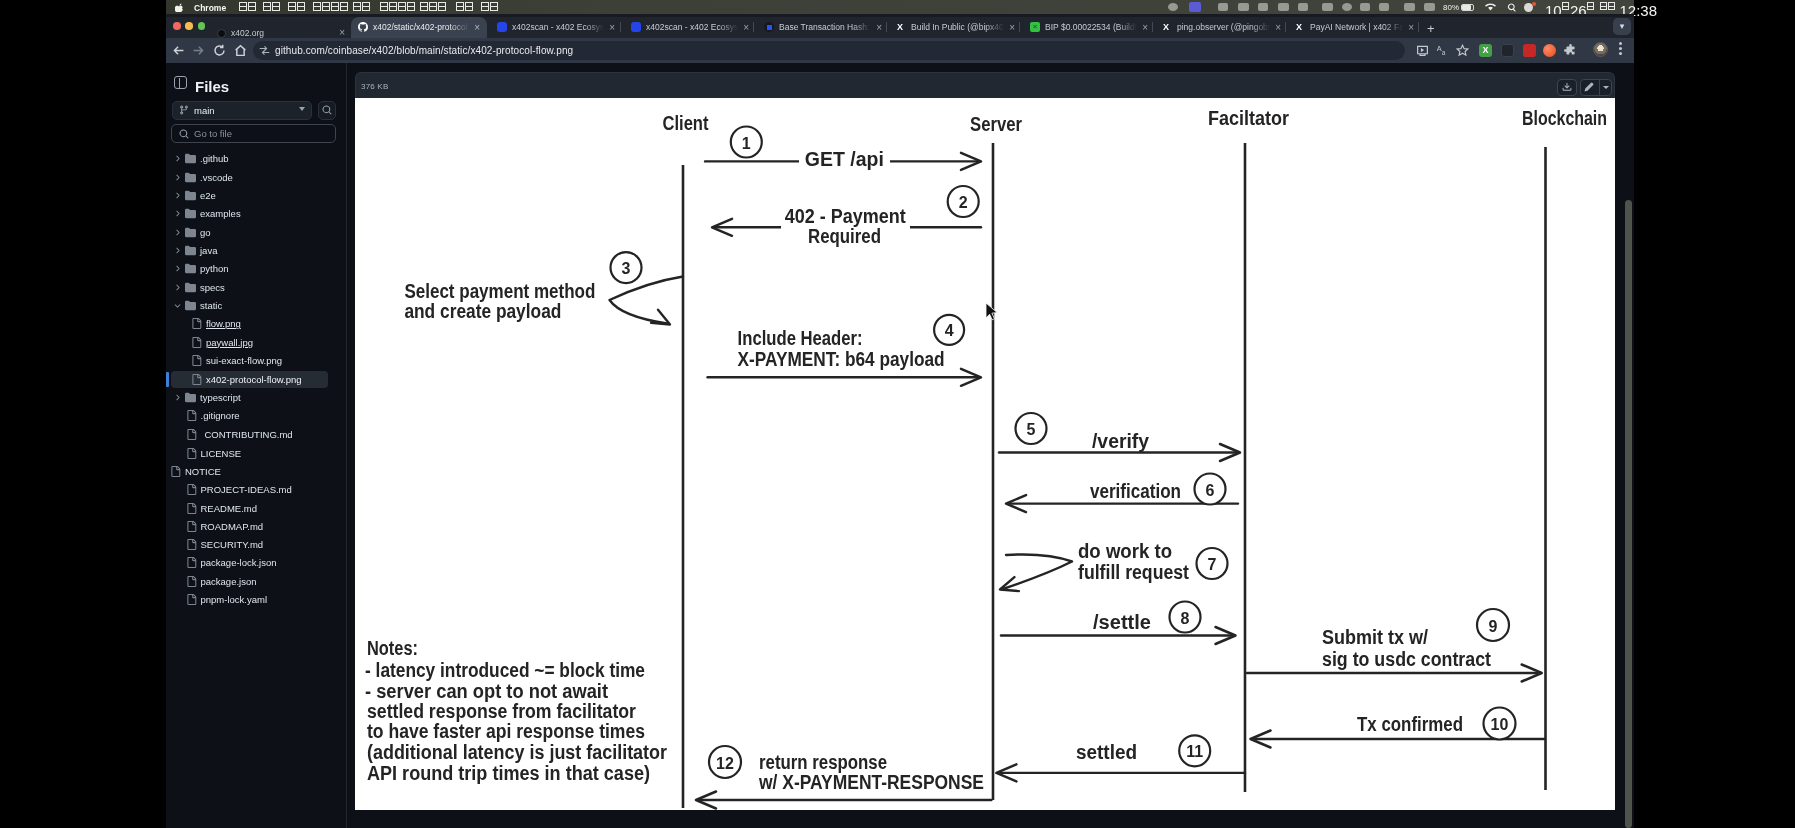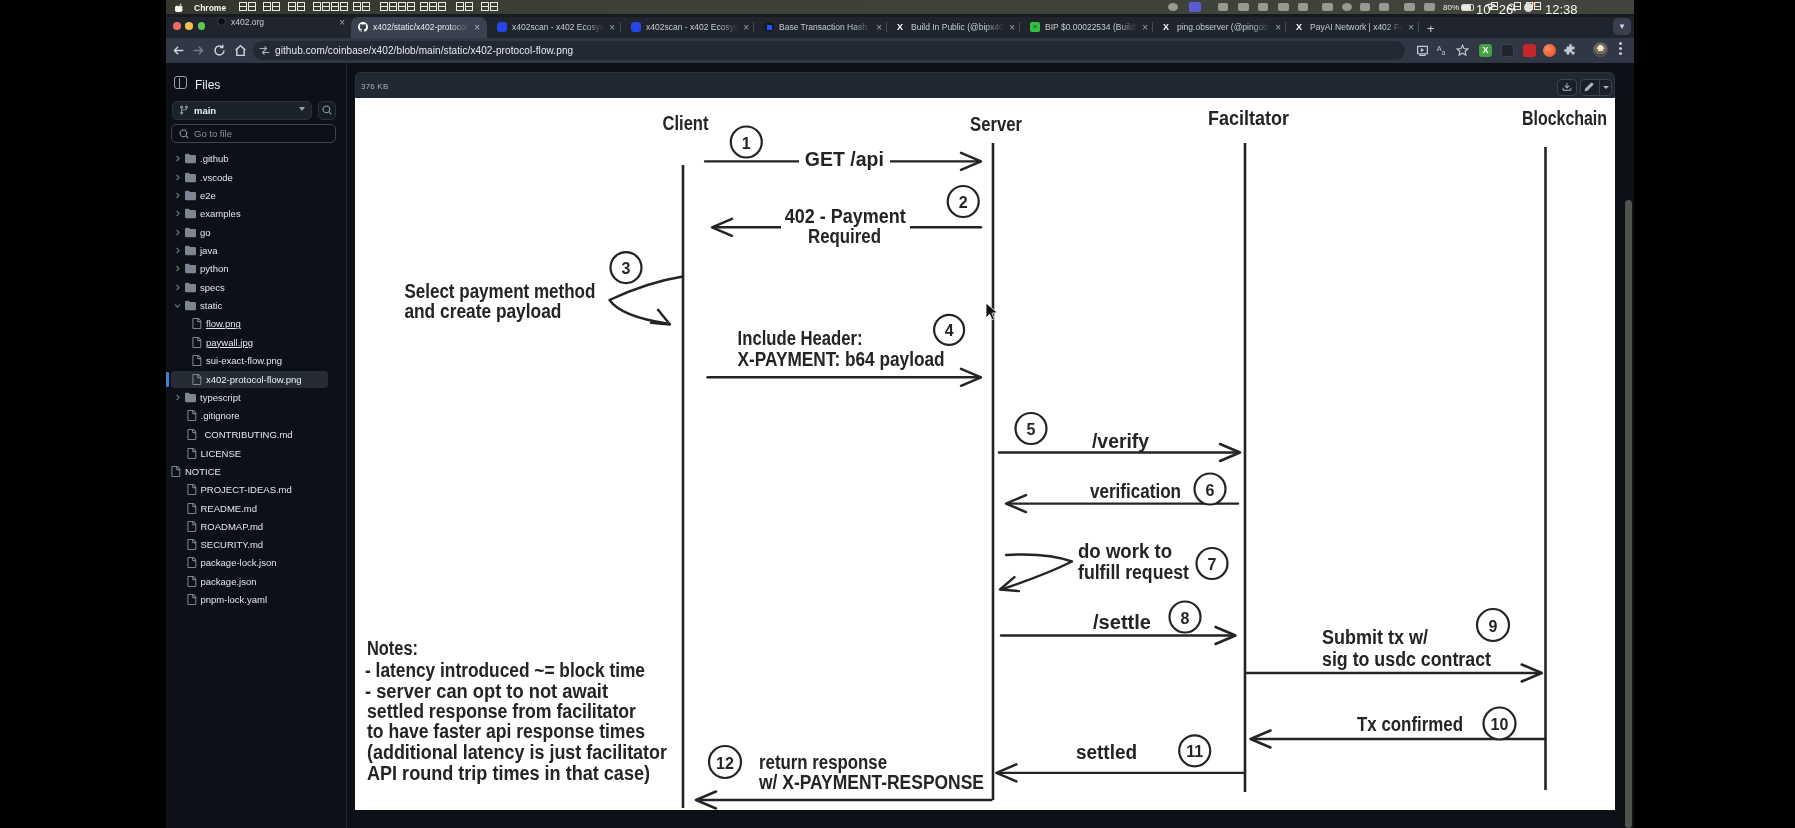--- a/index.html
+++ b/index.html
@@ -41,27 +41,27 @@
 <div class="abs" style="left:1189px;top:2px;width:12px;height:10px;border-radius:2px;background:#5b5bd6"></div>
 <div class="abs" style="left:1443px;top:2.5px;font-size:8px;color:#f0f1ed">80% <span style="display:inline-block;width:13px;height:7px;border:1px solid #d9dad5;border-radius:2px;vertical-align:-1px"><span style="display:block;width:9px;height:5px;background:#e9eae6;margin:0;border-radius:1px"></span></span></div>
 <svg class="abs" style="left:1485px;top:2.5px" width="11" height="9" viewBox="0 0 16 12">
     <path fill="#eceded" d="M8 10.5l3.5-4.3C10.5 5.4 9.3 5 8 5s-2.5.4-3.5 1.2L8 10.5zM8 0C4.9 0 2.1 1.1 0 3l1.6 2C3.3 3.4 5.5 2.5 8 2.5S12.7 3.4 14.4 5L16 3c-2.1-1.9-4.9-3-8-3z"></path>
   </svg>
 <svg class="abs" style="left:1507px;top:2.5px" width="9" height="9" viewBox="0 0 16 16">
     <path fill="none" stroke="#eceded" stroke-width="2" d="M10.7 10.7a5 5 0 1 0-7-7 5 5 0 0 0 7 7zm0 0L15 15"></path>
   </svg>
 <div class="abs" style="left:1524px;top:2.5px;width:9px;height:9px;border-radius:50%;background:#d9dad6"></div>
 <div class="abs" style="left:1532px;top:2px;width:4px;height:4px;border-radius:50%;background:#e4572e"></div>
-<div class="abs" style="left:1476px;top:2px;font-size:13px;color:#f5f6f2">10<span class="cjk sm"></span>26<span class="cjk sm"></span> <span class="cjk sm"></span><span class="cjk sm"></span> 12:38</div>
+<div class="abs" style="left:1545px;top:2px;font-size:15px;color:#f5f6f2">10<span class="cjk sm"></span>26<span class="cjk sm"></span> <span class="cjk sm"></span><span class="cjk sm"></span> 12:38</div>
 <div class="abs" style="left:166px;top:13.5px;width:1468px;height:24.5px;background:#20252d"></div>
 <div class="abs" style="left:166px;top:13.5px;width:1468px;height:3px;background:#171b21"></div>
 <div class="abs" style="left:173px;top:22px;width:7.5px;height:7.5px;border-radius:50%;background:#ee6a5f"></div>
 <div class="abs" style="left:185px;top:22px;width:7.5px;height:7.5px;border-radius:50%;background:#f5bd4f"></div>
 <div class="abs" style="left:197.5px;top:22px;width:7.5px;height:7.5px;border-radius:50%;background:#62c554"></div>
-<div class="abs tabtxt" style="left:217px;top:16.5px;width:128px;height:21px;display:flex;align-items:flex-start;gap:5px">
+<div class="abs tabtxt" style="left:217px;top:16.5px;width:128px;height:21px;display:flex;align-items:flex-end;gap:5px">
     <span style="display:inline-block;width:9px;height:9px;border-radius:50%;background:#0b0d10;border:1px solid #3a3f46"></span>
     <span style="overflow:hidden;white-space:nowrap;flex:1;mask-image:linear-gradient(90deg,#000 80%,transparent)">x402.org</span>
     <span style="color:#9aa1aa;font-size:10px">×</span>
   </div>
 <div class="abs" style="left:351px;top:16.5px;width:136px;height:21.5px;background:#3a4250;border-radius:8px 8px 0 0"></div>
 <div class="abs tabtxt" style="left:358px;top:16.5px;width:122px;height:21.5px;display:flex;align-items:center;gap:5px;color:#e8ebef">
     <svg style="flex:none" width="10" height="10" viewBox="0 0 16 16">
       <path fill="#fff" d="M8 0C3.58 0 0 3.58 0 8c0 3.54 2.29 6.53 5.47 7.59.4.07.55-.17.55-.38 0-.19-.01-.82-.01-1.49-2.01.37-2.53-.49-2.69-.94-.09-.23-.48-.94-.82-1.13-.28-.15-.68-.52-.01-.53.63-.01 1.08.58 1.23.82.72 1.21 1.87.87 2.33.66.07-.52.28-.87.51-1.07-1.78-.2-3.64-.89-3.64-3.95 0-.87.31-1.59.82-2.15-.08-.2-.36-1.02.08-2.12 0 0 .67-.21 2.2.82.64-.18 1.32-.27 2-.27s1.36.09 2 .27c1.53-1.04 2.2-.82 2.2-.82.44 1.1.16 1.92.08 2.12.51.56.82 1.27.82 2.15 0 3.07-1.87 3.75-3.65 3.95.29.25.54.73.54 1.48 0 1.07-.01 1.93-.01 2.2 0 .21.15.46.55.38A8.01 8.01 0 0 0 16 8c0-4.42-3.58-8-8-8z"></path>
     </svg>
     <span style="overflow:hidden;white-space:nowrap;flex:1;mask-image:linear-gradient(90deg,#000 80%,transparent)">x402/static/x402-protocol-fl</span>
@@ -147,26 +147,26 @@
 <div class="abs" style="left:1523px;top:43.5px;width:13px;height:13px;border-radius:3px;background:#c62828"></div>
 <div class="abs" style="left:1543px;top:43.5px;width:13px;height:13px;border-radius:50%;background:radial-gradient(circle at 35% 35%,#ff8a65,#e64a19)"></div>
 <svg class="abs" style="left:1564px;top:43.5px" width="13" height="13" viewBox="0 0 16 16">
     <path fill="#c3c9d1" d="M6.5 1.5a1.5 1.5 0 0 1 3 0V3H12a1 1 0 0 1 1 1v2.5h-1.5a1.5 1.5 0 0 0 0 3H13V12a1 1 0 0 1-1 1H9.5v-1.5a1.5 1.5 0 0 0-3 0V13H4a1 1 0 0 1-1-1V9.5H1.5a1.5 1.5 0 0 1 0-3H3V4a1 1 0 0 1 1-1h2.5V1.5z"></path>
   </svg>
 <div class="abs" style="left:1593px;top:42px;width:15px;height:15px;border-radius:50%;background:radial-gradient(circle at 50% 40%,#e8e4da 0 30%,#7d6b55 31% 60%,#494541 61%);border:1px solid #555b64"></div>
 <div class="abs" style="left:1619px;top:42px;width:3px;height:3px;border-radius:50%;background:#c3c9d1;box-shadow:0 5px 0 #c3c9d1,0 10px 0 #c3c9d1"></div>
 <div class="abs" style="left:346px;top:63px;width:1px;height:765px;background:#23282f"></div>
 <div class="abs" style="left:174px;top:76px;width:13px;height:13px;border:1.4px solid #9aa3ad;border-radius:3px"></div>
 <div class="abs" style="left:178.5px;top:77.5px;width:1.4px;height:10px;background:#9aa3ad"></div>
-<div class="abs" style="left:195px;top:77.5px;font-size:12px;font-weight:normal;color:#eef2f6">Files</div>
+<div class="abs" style="left:195px;top:77.5px;font-size:15px;font-weight:bold;color:#eef2f6">Files</div>
 <div class="abs" style="left:172px;top:101px;width:140px;height:18.5px;background:#1c222a;border:1px solid #2a313a;border-radius:5px"></div>
 <svg class="abs" style="left:179px;top:105px" width="10" height="10" viewBox="0 0 16 16">
     <path fill="#9aa3ad" d="M9.5 3.25a2.25 2.25 0 1 1 3 2.122V6A2.5 2.5 0 0 1 10 8.5H6a1 1 0 0 0-1 1v1.128a2.251 2.251 0 1 1-1.5 0V5.372a2.25 2.25 0 1 1 1.5 0v1.836A2.49 2.49 0 0 1 6 7h4a1 1 0 0 0 1-1v-.628A2.25 2.25 0 0 1 9.5 3.25zm-6 0a.75.75 0 1 0 1.5 0 .75.75 0 0 0-1.5 0zm8.25-.75a.75.75 0 1 0 0 1.5.75.75 0 0 0 0-1.5zM4.25 12a.75.75 0 1 0 0 1.5.75.75 0 0 0 0-1.5z"></path>
   </svg>
-<div class="abs" style="left:194px;top:105px;font-size:9.5px;font-weight:bold;color:#e8edf2">main</div>
+<div class="abs" style="left:194px;top:105px;font-size:9.5px;font-weight:normal;color:#e8edf2">main</div>
 <div class="abs" style="left:299px;top:107px;border-left:3.5px solid transparent;border-right:3.5px solid transparent;border-top:4px solid #9aa3ad"></div>
 <div class="abs" style="left:318px;top:101px;width:18px;height:18.5px;border:1px solid #2a313a;border-radius:5px;background:#161b22"></div>
 <svg class="abs" style="left:322px;top:105px" width="10" height="10" viewBox="0 0 16 16">
     <path fill="#9aa3ad" d="M10.68 11.74a6 6 0 0 1-7.922-8.982 6 6 0 0 1 8.982 7.922l3.04 3.04a.749.749 0 0 1-1.06 1.06l-3.04-3.04zM11.5 7a4.499 4.499 0 1 0-8.997 0A4.499 4.499 0 0 0 11.5 7z"></path>
   </svg>
 <div class="abs" style="left:171px;top:124px;width:165px;height:18.5px;border:1px solid #3d444d;border-radius:5px;background:#0d1117"></div>
 <svg class="abs" style="left:179px;top:128.5px" width="10" height="10" viewBox="0 0 16 16">
     <path fill="#9aa3ad" d="M10.68 11.74a6 6 0 0 1-7.922-8.982 6 6 0 0 1 8.982 7.922l3.04 3.04a.749.749 0 0 1-1.06 1.06l-3.04-3.04zM11.5 7a4.499 4.499 0 1 0-8.997 0A4.499 4.499 0 0 0 11.5 7z"></path>
   </svg>
 <div class="abs" style="left:194px;top:128px;font-size:9.5px;color:#8b949e">Go to file</div>

